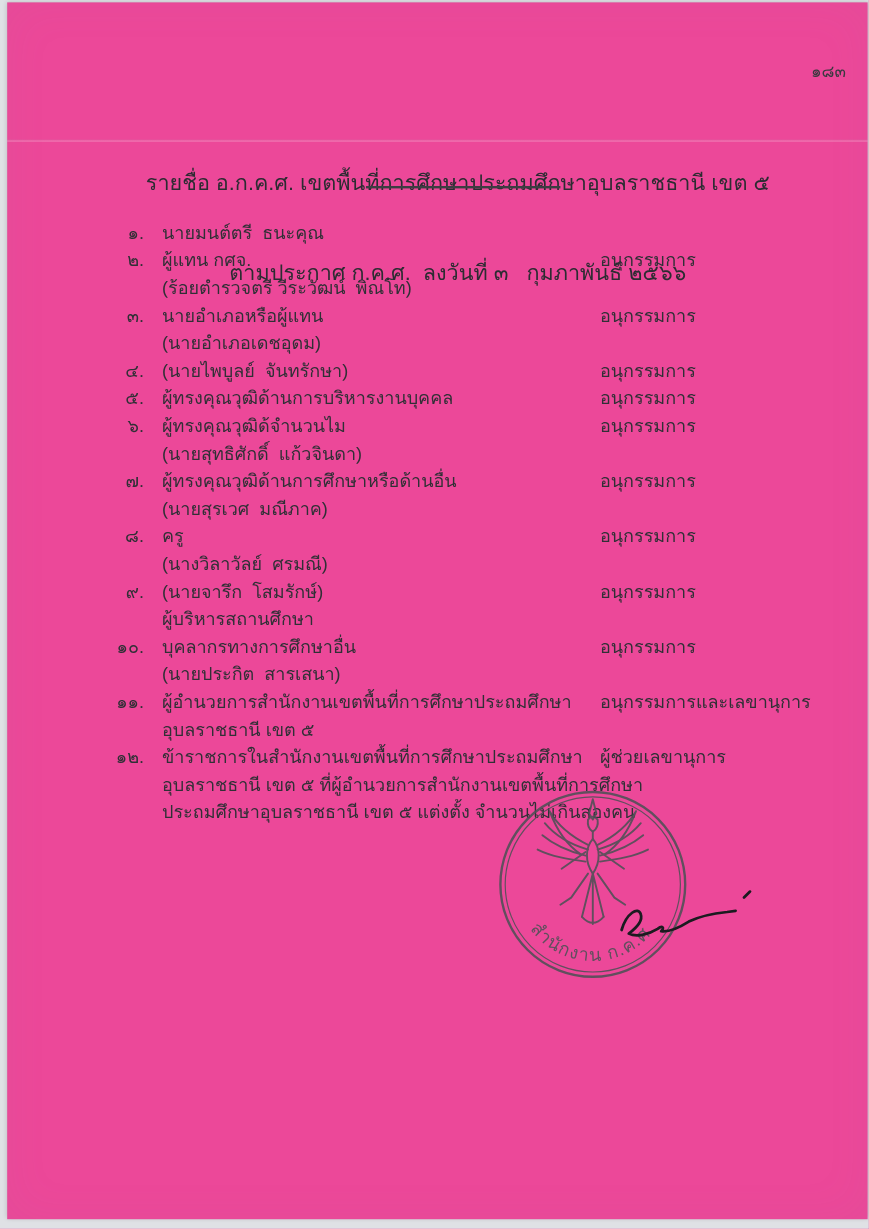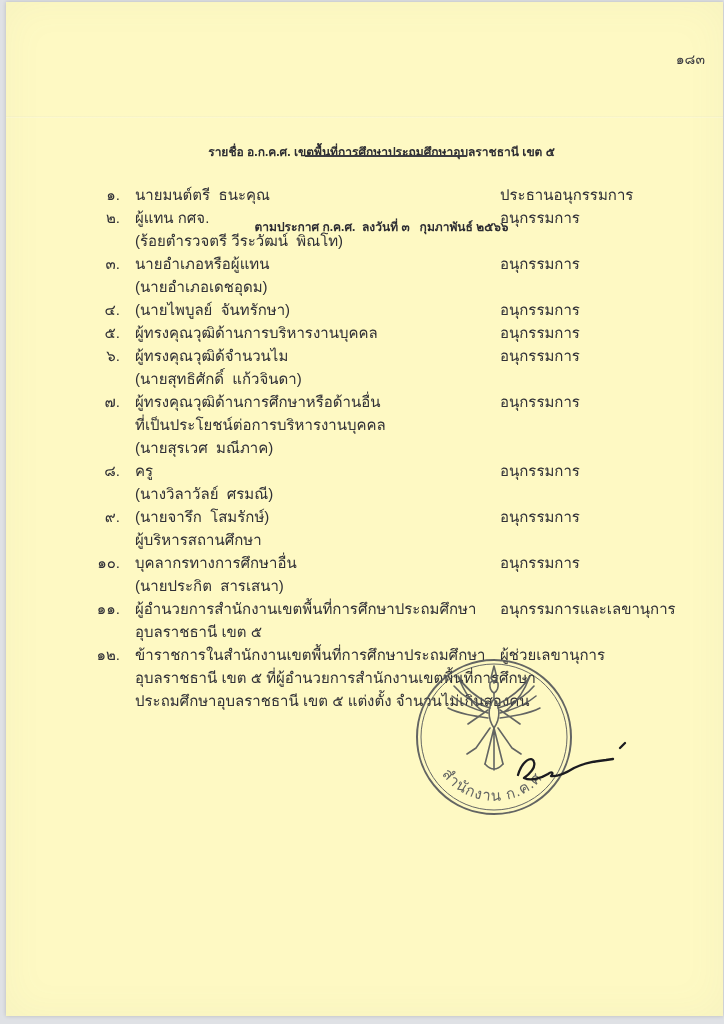--- a/index.html
+++ b/index.html
@@ -3,36 +3,36 @@
 <meta charset="utf-8">
 <style>
   html,body{margin:0;padding:0;}
   body{
     width:724px;height:1024px;position:relative;overflow:hidden;
     background:#dfe1e5;
     font-family:"Liberation Sans","DejaVu Sans",sans-serif;
   }
   .paper{
     position:absolute;left:6px;top:2px;right:1px;bottom:8px;
-    background:#fef9c3;
+    background:#ec4899;
     box-shadow:inset 0 0 40px rgba(120,130,150,0.06), 0 0 4px rgba(0,0,0,0.18);
   }
   .crease{
     position:absolute;left:0;right:0;top:114px;height:2px;
     background:linear-gradient(to bottom, rgba(90,100,120,0.05), rgba(255,255,255,0.3));
     pointer-events:none;
   }
   .page-number{
     position:absolute;top:46px;right:18px;
     font-size:14px;color:#3a3a40;white-space:pre;
   }
   .title-block{
     position:absolute;top:88px;left:34px;right:0;
-    text-align:center;color:#2c2c32;font-weight:bold;
-    font-size:12px;line-height:25px;white-space:pre;
+    text-align:center;color:#2c2c32;font-weight:normal;
+    font-size:18px;line-height:25px;white-space:pre;
   }
   .divider{
     position:absolute;top:153px;left:299px;width:162px;height:0;
     border-top:2px solid #3d3d42;
   }
   .list{
     position:absolute;top:181px;left:0;right:0;
     font-size:15px;line-height:23px;color:#303036;
   }
   .row{display:flex;align-items:flex-start;padding-left:82px;}
@@ -64,21 +64,20 @@
   </div>
 
   <div class="divider"></div>
 
   <div class="list">
   <div class="row">
     <div class="num">๑.</div>
     <div class="lines">
           <div class="line">นายมนต์ตรี  ธนะคุณ</div>
         </div>
-    <div class="role">ประธานอนุกรรมการ</div>
   </div>
 
   <div class="row">
     <div class="num">๒.</div>
     <div class="lines">
           <div class="line">ผู้แทน กศจ.</div>
           <div class="line">(ร้อยตำรวจตรี วีระวัฒน์  พิณโท)</div>
         </div>
     <div class="role">อนุกรรมการ</div>
   </div>
@@ -114,21 +113,20 @@
           <div class="line">ผู้ทรงคุณวุฒิด้จำนวนไม</div>
           <div class="line">(นายสุทธิศักดิ์  แก้วจินดา)</div>
         </div>
     <div class="role">อนุกรรมการ</div>
   </div>
 
   <div class="row">
     <div class="num">๗.</div>
     <div class="lines">
           <div class="line">ผู้ทรงคุณวุฒิด้านการศึกษาหรือด้านอื่น</div>
-          <div class="line">ที่เป็นประโยชน์ต่อการบริหารงานบุคคล</div>
           <div class="line">(นายสุรเวศ  มณีภาค)</div>
         </div>
     <div class="role">อนุกรรมการ</div>
   </div>
 
   <div class="row">
     <div class="num">๘.</div>
     <div class="lines">
           <div class="line">ครู</div>
           <div class="line">(นางวิลาวัลย์  ศรมณี)</div>

